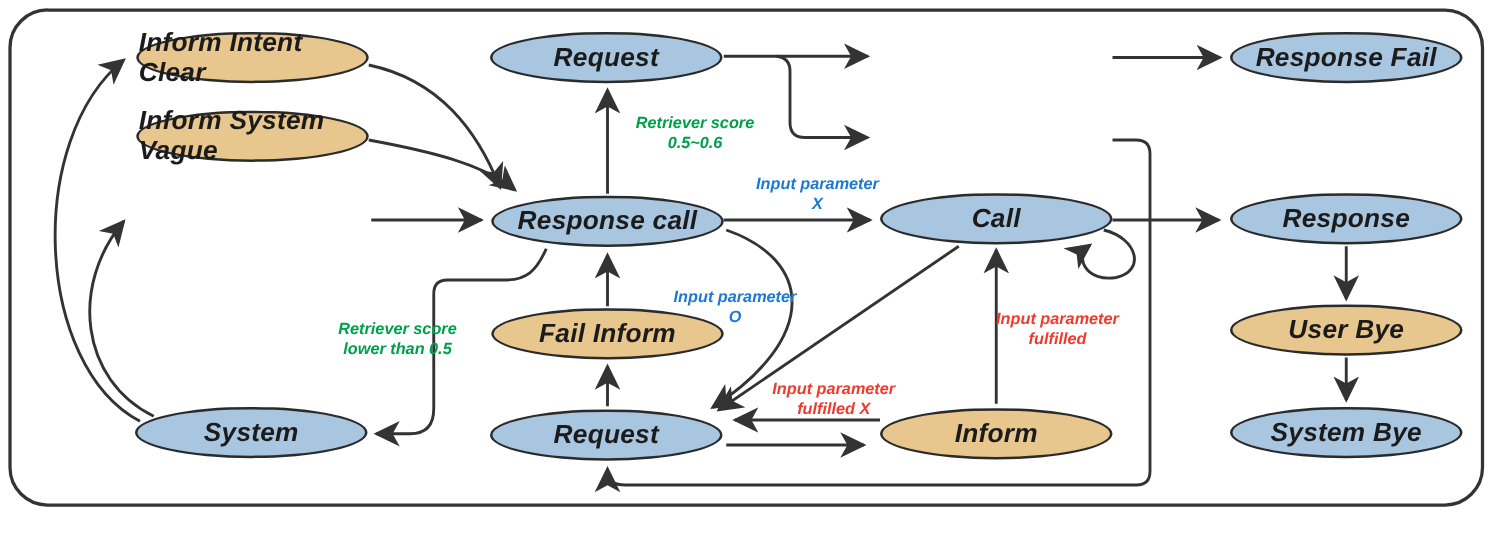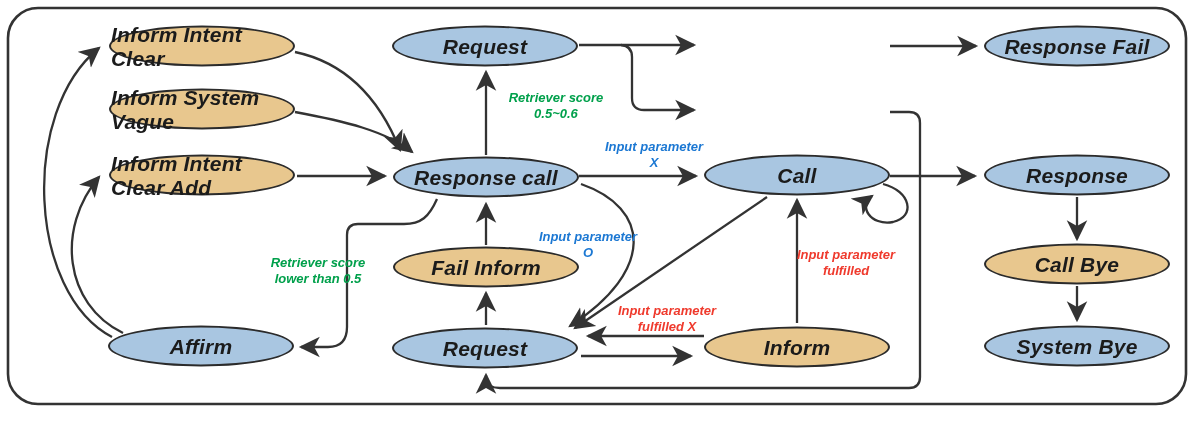--- a/index.html
+++ b/index.html
@@ -65,31 +65,30 @@
     <path class="edge" d="M 486,245 L 486,204" marker-end="url(#arw)"></path>
     <path class="edge" d="M 581,184 C 650,208 656,270 570,326" marker-end="url(#arw)"></path>
     <path class="edge" d="M 767,197 L 575,328" marker-end="url(#arw)"></path>
     <path class="edge" d="M 437,199 C 429,217 421,224 404,224 L 358,224 Q 347,224 347,235 L 347,327 Q 347,347 328,347 L 301,347" marker-end="url(#arw)"></path>
     <path class="edge" d="M 1077,197 L 1077,239" marker-end="url(#arw)"></path>
     <path class="edge" d="M 1077,286 L 1077,320" marker-end="url(#arw)"></path>
   </svg>
 
   <div class="node tan" style="left:202px;top:46px">Inform Intent Clear</div>
   <div class="node tan" style="left:202px;top:109px">Inform System Vague</div>
-  <div class="node tan" style="left:202px;top:175px">Inform Intent Clear Add</div>
-  <div class="node blue" style="left:201px;top:346px">Affirm</div>
+  <div class="node blue" style="left:201px;top:346px">System</div>
   <div class="node blue" style="left:485px;top:46px">Request</div>
   <div class="node blue" style="left:486px;top:177px">Response call</div>
   <div class="node tan" style="left:486px;top:267px">Fail Inform</div>
   <div class="node blue" style="left:485px;top:348px">Request</div>
   <div class="node blue" style="left:797px;top:175px">Call</div>
   <div class="node tan" style="left:797px;top:347px">Inform</div>
   <div class="node blue" style="left:1077px;top:46px">Response Fail</div>
   <div class="node blue" style="left:1077px;top:175px">Response</div>
-  <div class="node tan" style="left:1077px;top:264px">Call Bye</div>
+  <div class="node tan" style="left:1077px;top:264px">User Bye</div>
   <div class="node blue" style="left:1077px;top:346px">System Bye</div>
 
   <div class="elabel green" style="left:534px;top:106px">Retriever score
 0.5~0.6</div>
   <div class="elabel green" style="left:296px;top:271px">Retriever score
 lower than 0.5</div>
   <div class="elabel blue" style="left:654px;top:155px">Input parameter
 X</div>
   <div class="elabel blue" style="left:588px;top:245px">Input parameter
 O</div>

